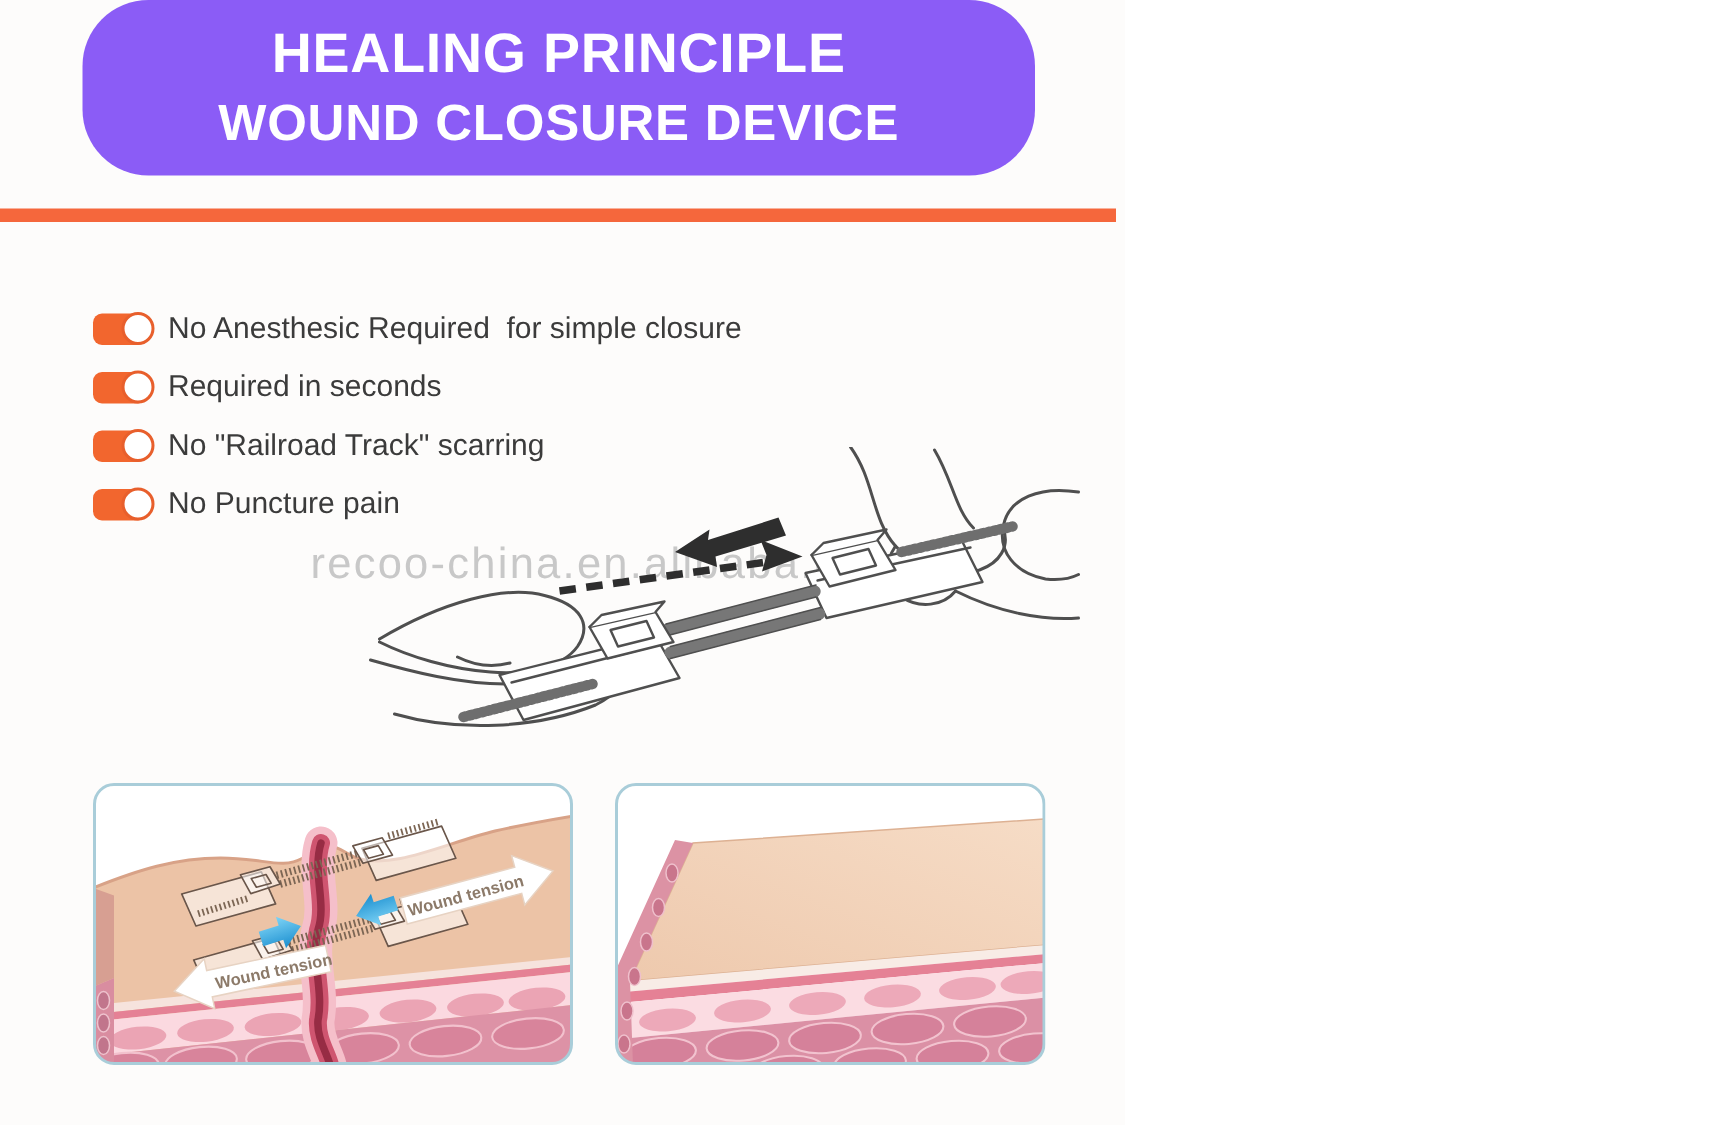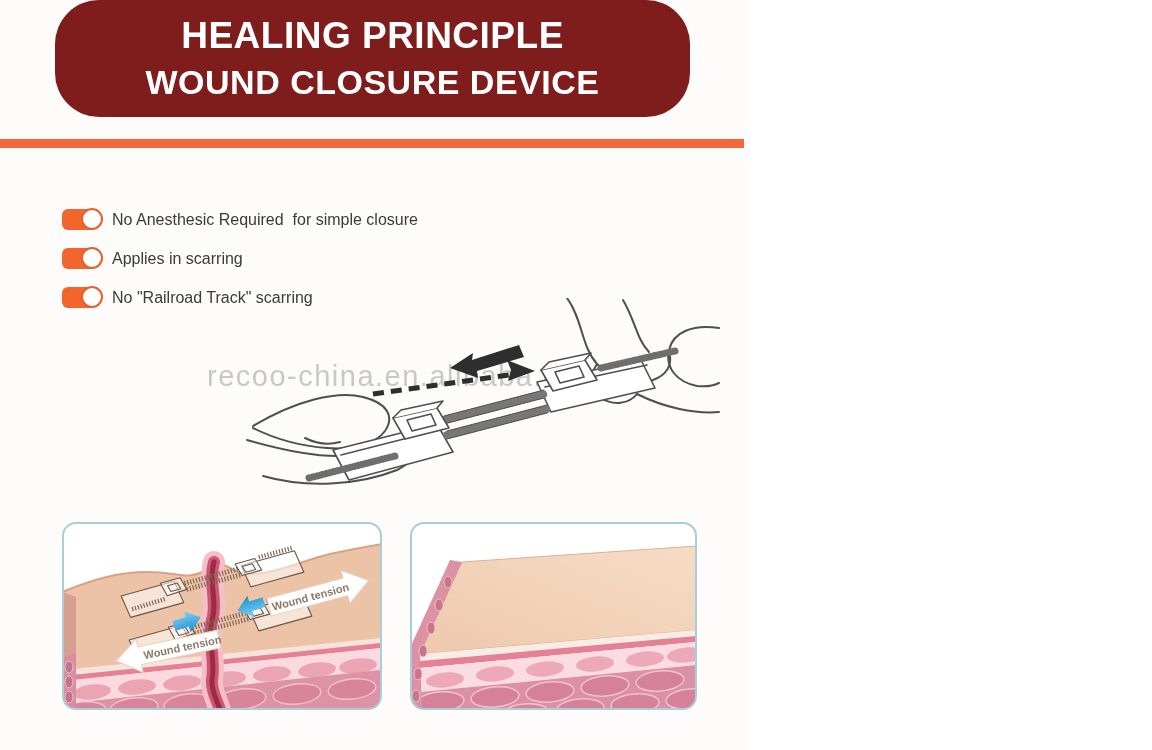--- a/index.html
+++ b/index.html
@@ -1,32 +1,32 @@
 <!DOCTYPE html>
 <html><head>
 <meta charset="utf-8">
 <style>
   html,body{margin:0;padding:0;background:#ffffff;}
   #stage{position:relative;width:1152px;height:750px;background:#ffffff;overflow:hidden;
          font-family:"Liberation Sans",sans-serif;}
   .content-bg{position:absolute;left:0;top:0;width:750px;height:750px;background:#fdfcfb;}
   
-  .banner{position:absolute;left:55px;top:0;width:635px;height:117px;background:#7f1d1d;
+  .banner{position:absolute;left:55px;top:0;width:635px;height:117px;background:#8b5cf6;
           border-radius:44px;display:flex;flex-direction:column;align-items:center;justify-content:center;}
   .banner .l1{color:#fff;font-weight:bold;font-size:37px;letter-spacing:.5px;line-height:46px;}
   .banner .l2{color:#fff;font-weight:bold;font-size:34px;letter-spacing:.5px;line-height:46px;}
   .divider{position:absolute;left:0;top:139px;width:744px;height:9px;background:#f5673c;}
   
   .features{position:absolute;left:62px;top:200px;}
   .feat{display:flex;align-items:center;height:39px;}
   .toggle{position:relative;width:36px;height:21px;background:#f2662e;border-radius:6px;
           margin-right:14px;flex:0 0 auto;}
   .toggle .knob{position:absolute;right:-5px;top:-1px;width:18px;height:18px;background:#fff;
           border:2.5px solid #e85f2c;border-radius:50%;}
-  .feat .lbl{font-size:16px;color:#3b3b3b;white-space:pre;}
+  .feat .lbl{font-size:20px;color:#3b3b3b;white-space:pre;}
   
   .watermark{position:absolute;left:207px;top:360px;font-size:29px;color:#c8c8c8;
              letter-spacing:1.5px;}
   
   .hands-svg{position:absolute;left:245px;top:298px;}
   .panel-left{position:absolute;left:62px;top:522px;}
   .panel-right{position:absolute;left:410px;top:522px;}
   svg text.tension{font-family:"Liberation Sans",sans-serif;font-size:11px;font-weight:bold;fill:#8c7a69;}
 </style>
 </head>
@@ -45,27 +45,33 @@
     <div class="feat">
       <span class="toggle">
           <span class="knob"></span>
         </span>
       <span class="lbl">No Anesthesic Required  for simple closure</span>
     </div>
     <div class="feat">
       <span class="toggle">
           <span class="knob"></span>
         </span>
-      <span class="lbl">Applies in scarring</span>
+      <span class="lbl">Required in seconds</span>
     </div>
     <div class="feat">
       <span class="toggle">
           <span class="knob"></span>
         </span>
       <span class="lbl">No "Railroad Track" scarring</span>
+    </div>
+    <div class="feat">
+      <span class="toggle">
+          <span class="knob"></span>
+        </span>
+      <span class="lbl">No Puncture pain</span>
     </div>
   </div>
 
   <div class="watermark">recoo-china.en.alibaba.com</div>
 
   <svg class="hands-svg" width="475" height="210" viewBox="0 0 475 210">
     <g fill="none" stroke="#4f4f4f" stroke-width="2" stroke-linecap="round" stroke-linejoin="round">
 
       <g>
         <path d="M8,128 C50,103 92,92 118,99 C142,105 150,118 140,133 C130,147 105,152 82,150 C55,148 28,140 8,130"></path>

